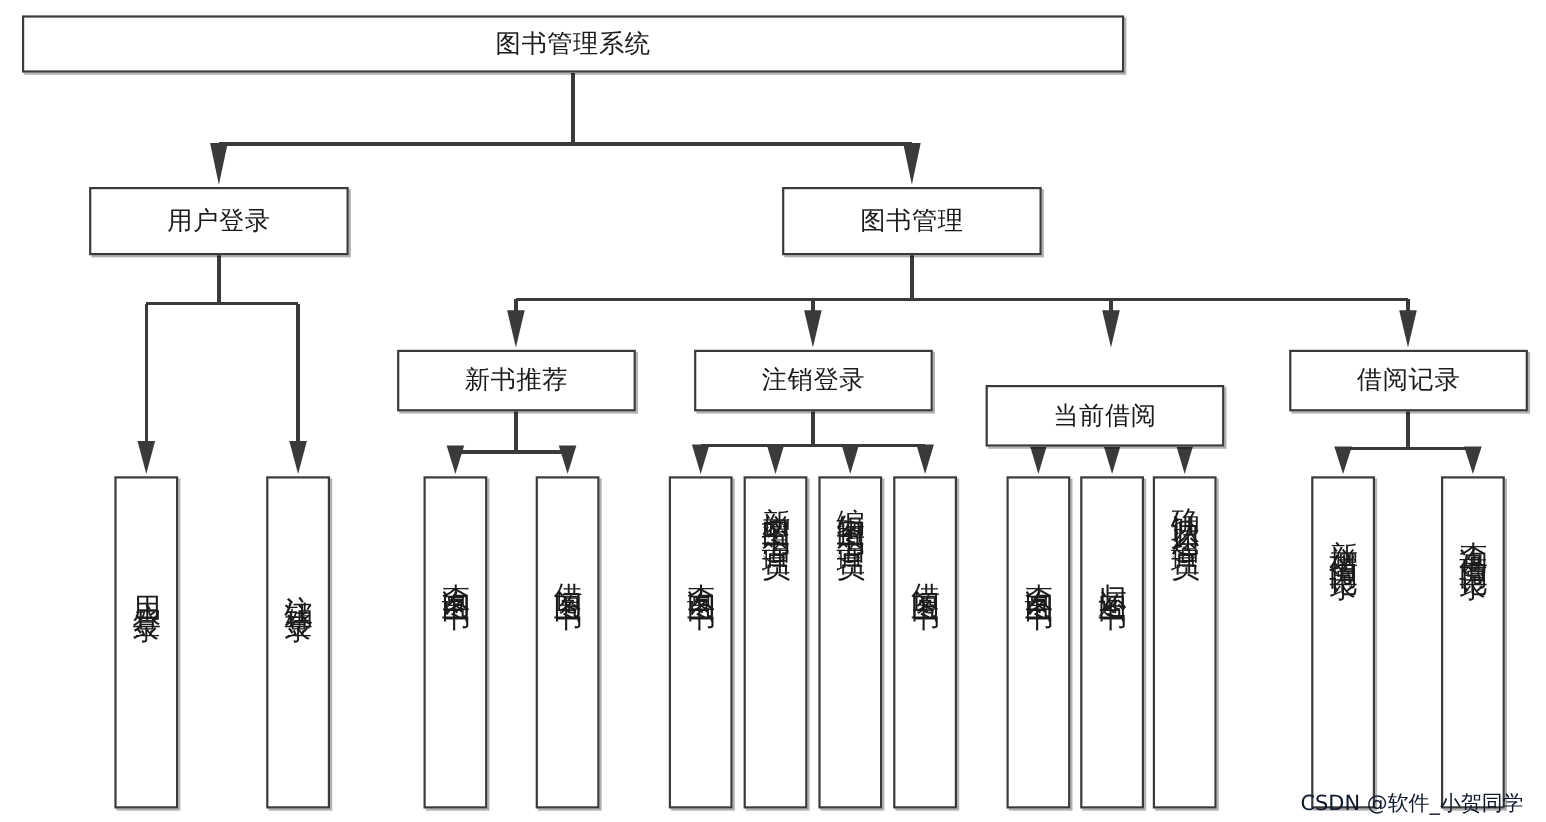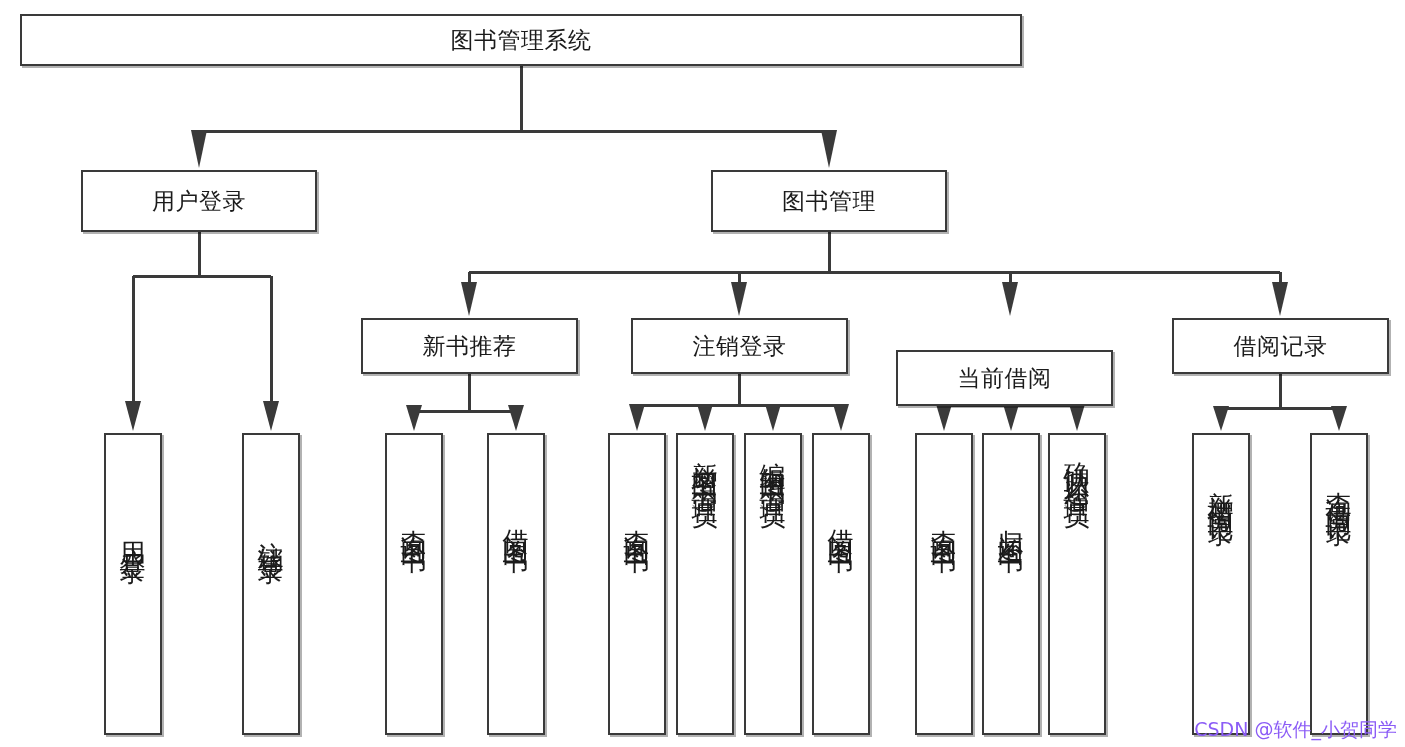--- a/index.html
+++ b/index.html
@@ -53,24 +53,24 @@
     font-size: 26px;
     color: #1b1b1b;
     writing-mode: vertical-rl;
     text-orientation: upright;
     letter-spacing: 6px;
     line-height: 1.0;
     white-space: nowrap;
   }
   .watermark {
     position: absolute;
-    right: 8px;
+    right: 20px;
     bottom: 4px;
     font-size: 19px;
-    color: #8b5cf6;
+    color: #0f172a;
     white-space: nowrap;
     user-select: none;
   }
 </style>
 </head>
 <body>
 
 <div id="diagram-root">
 
   <svg id="tree-svg" viewBox="0 0 1405 747" xmlns="http://www.w3.org/2000/svg">

